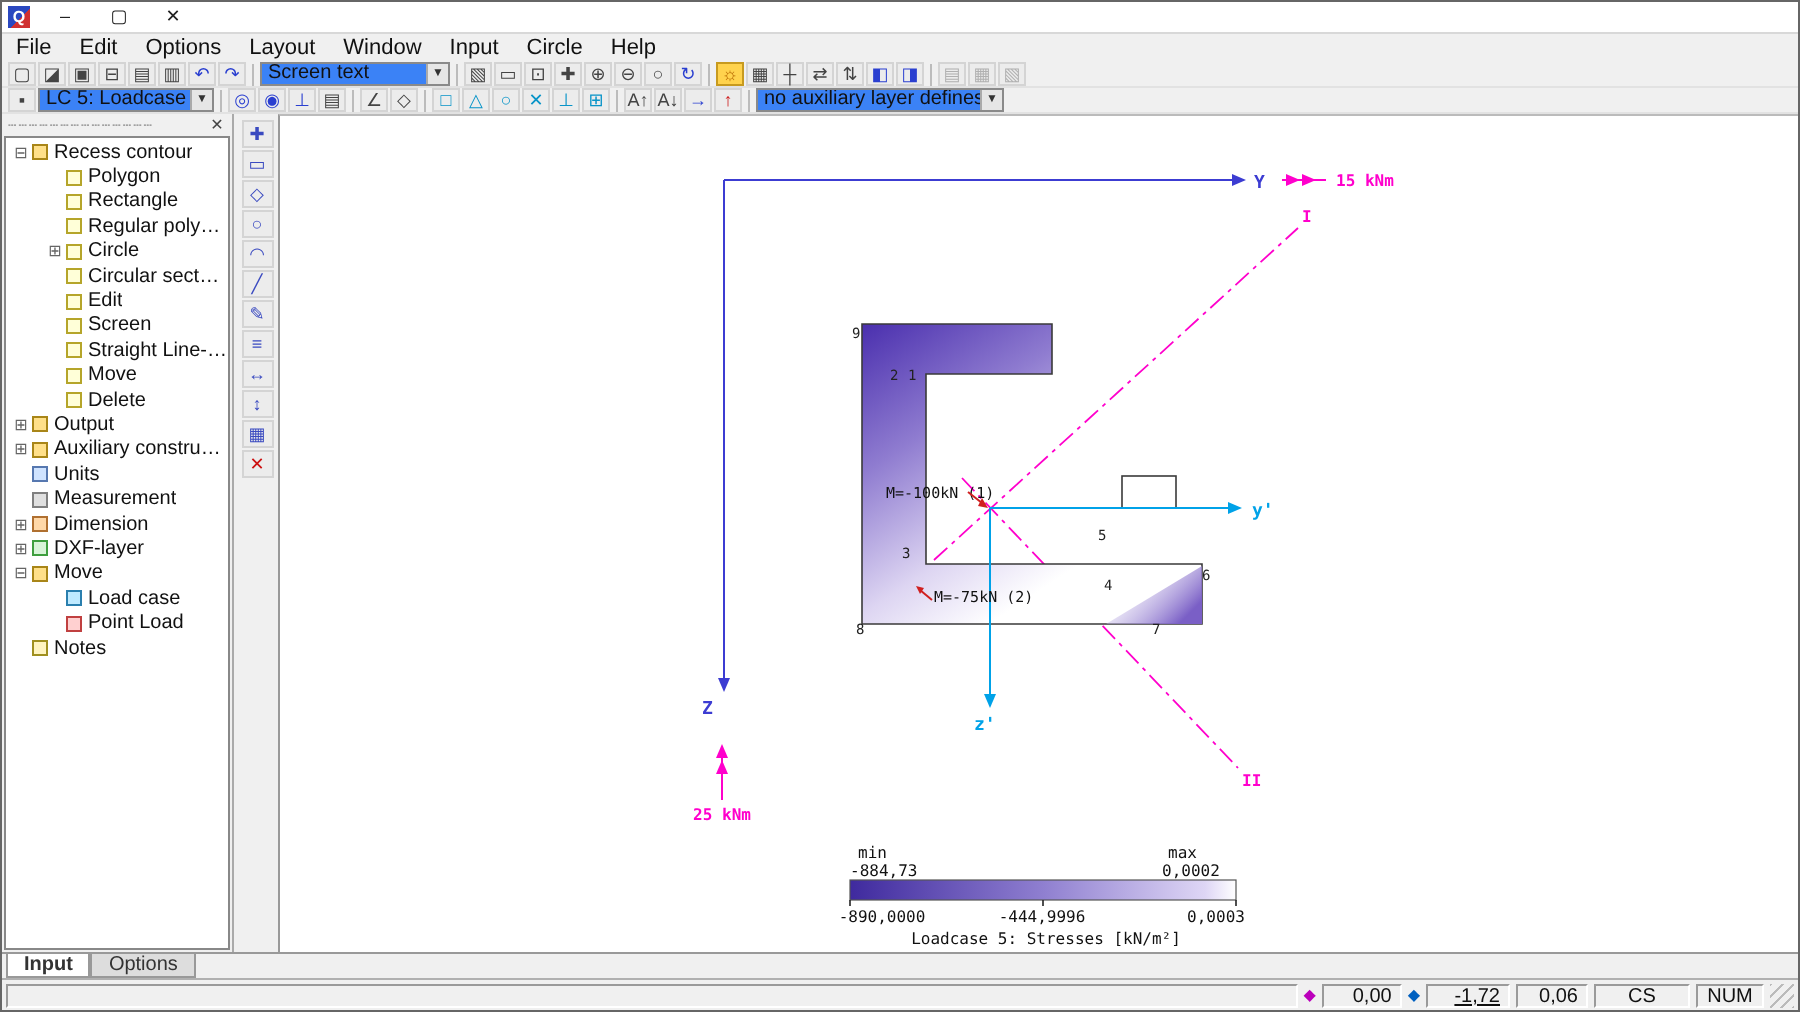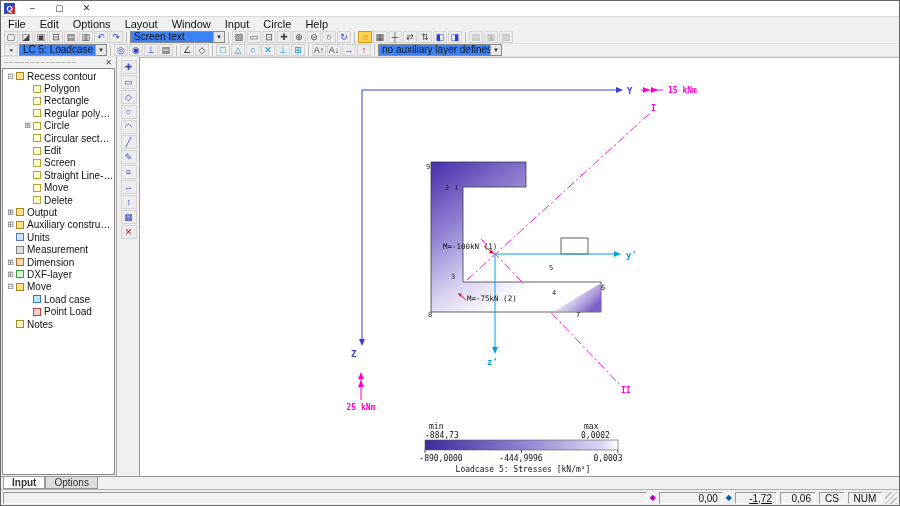--- a/index.html
+++ b/index.html
@@ -513,22 +513,22 @@
         <div class="stab active">Input</div>
 
         <div class="stab">Options</div>
       </div>
     <div class="gtab">Systemgrafik</div>
   </div>
 
   <div class="statusbar">
     <div class="sfill"></div>
     <span class="sicon mag">◆</span>
-    <div class="sfield num" style="width:64px;">0,00</div>
+    <div class="sfield num" style="width:40px;">0,00</div>
     <span class="sicon blu">◆</span>
     <div class="sfield num" style="width:42px;text-decoration:underline;">-1,72</div>
     <div class="sfield num" style="width:36px;">0,06 m</div>
-    <div class="sfield ctr" style="width:26px;">CS</div>
+    <div class="sfield ctr" style="width:48px;">CS</div>
     <div class="sfield ctr" style="width:34px;">NUM</div>
     <div class="grip"></div>
   </div>
 
 </div>
 
 </body></html>

